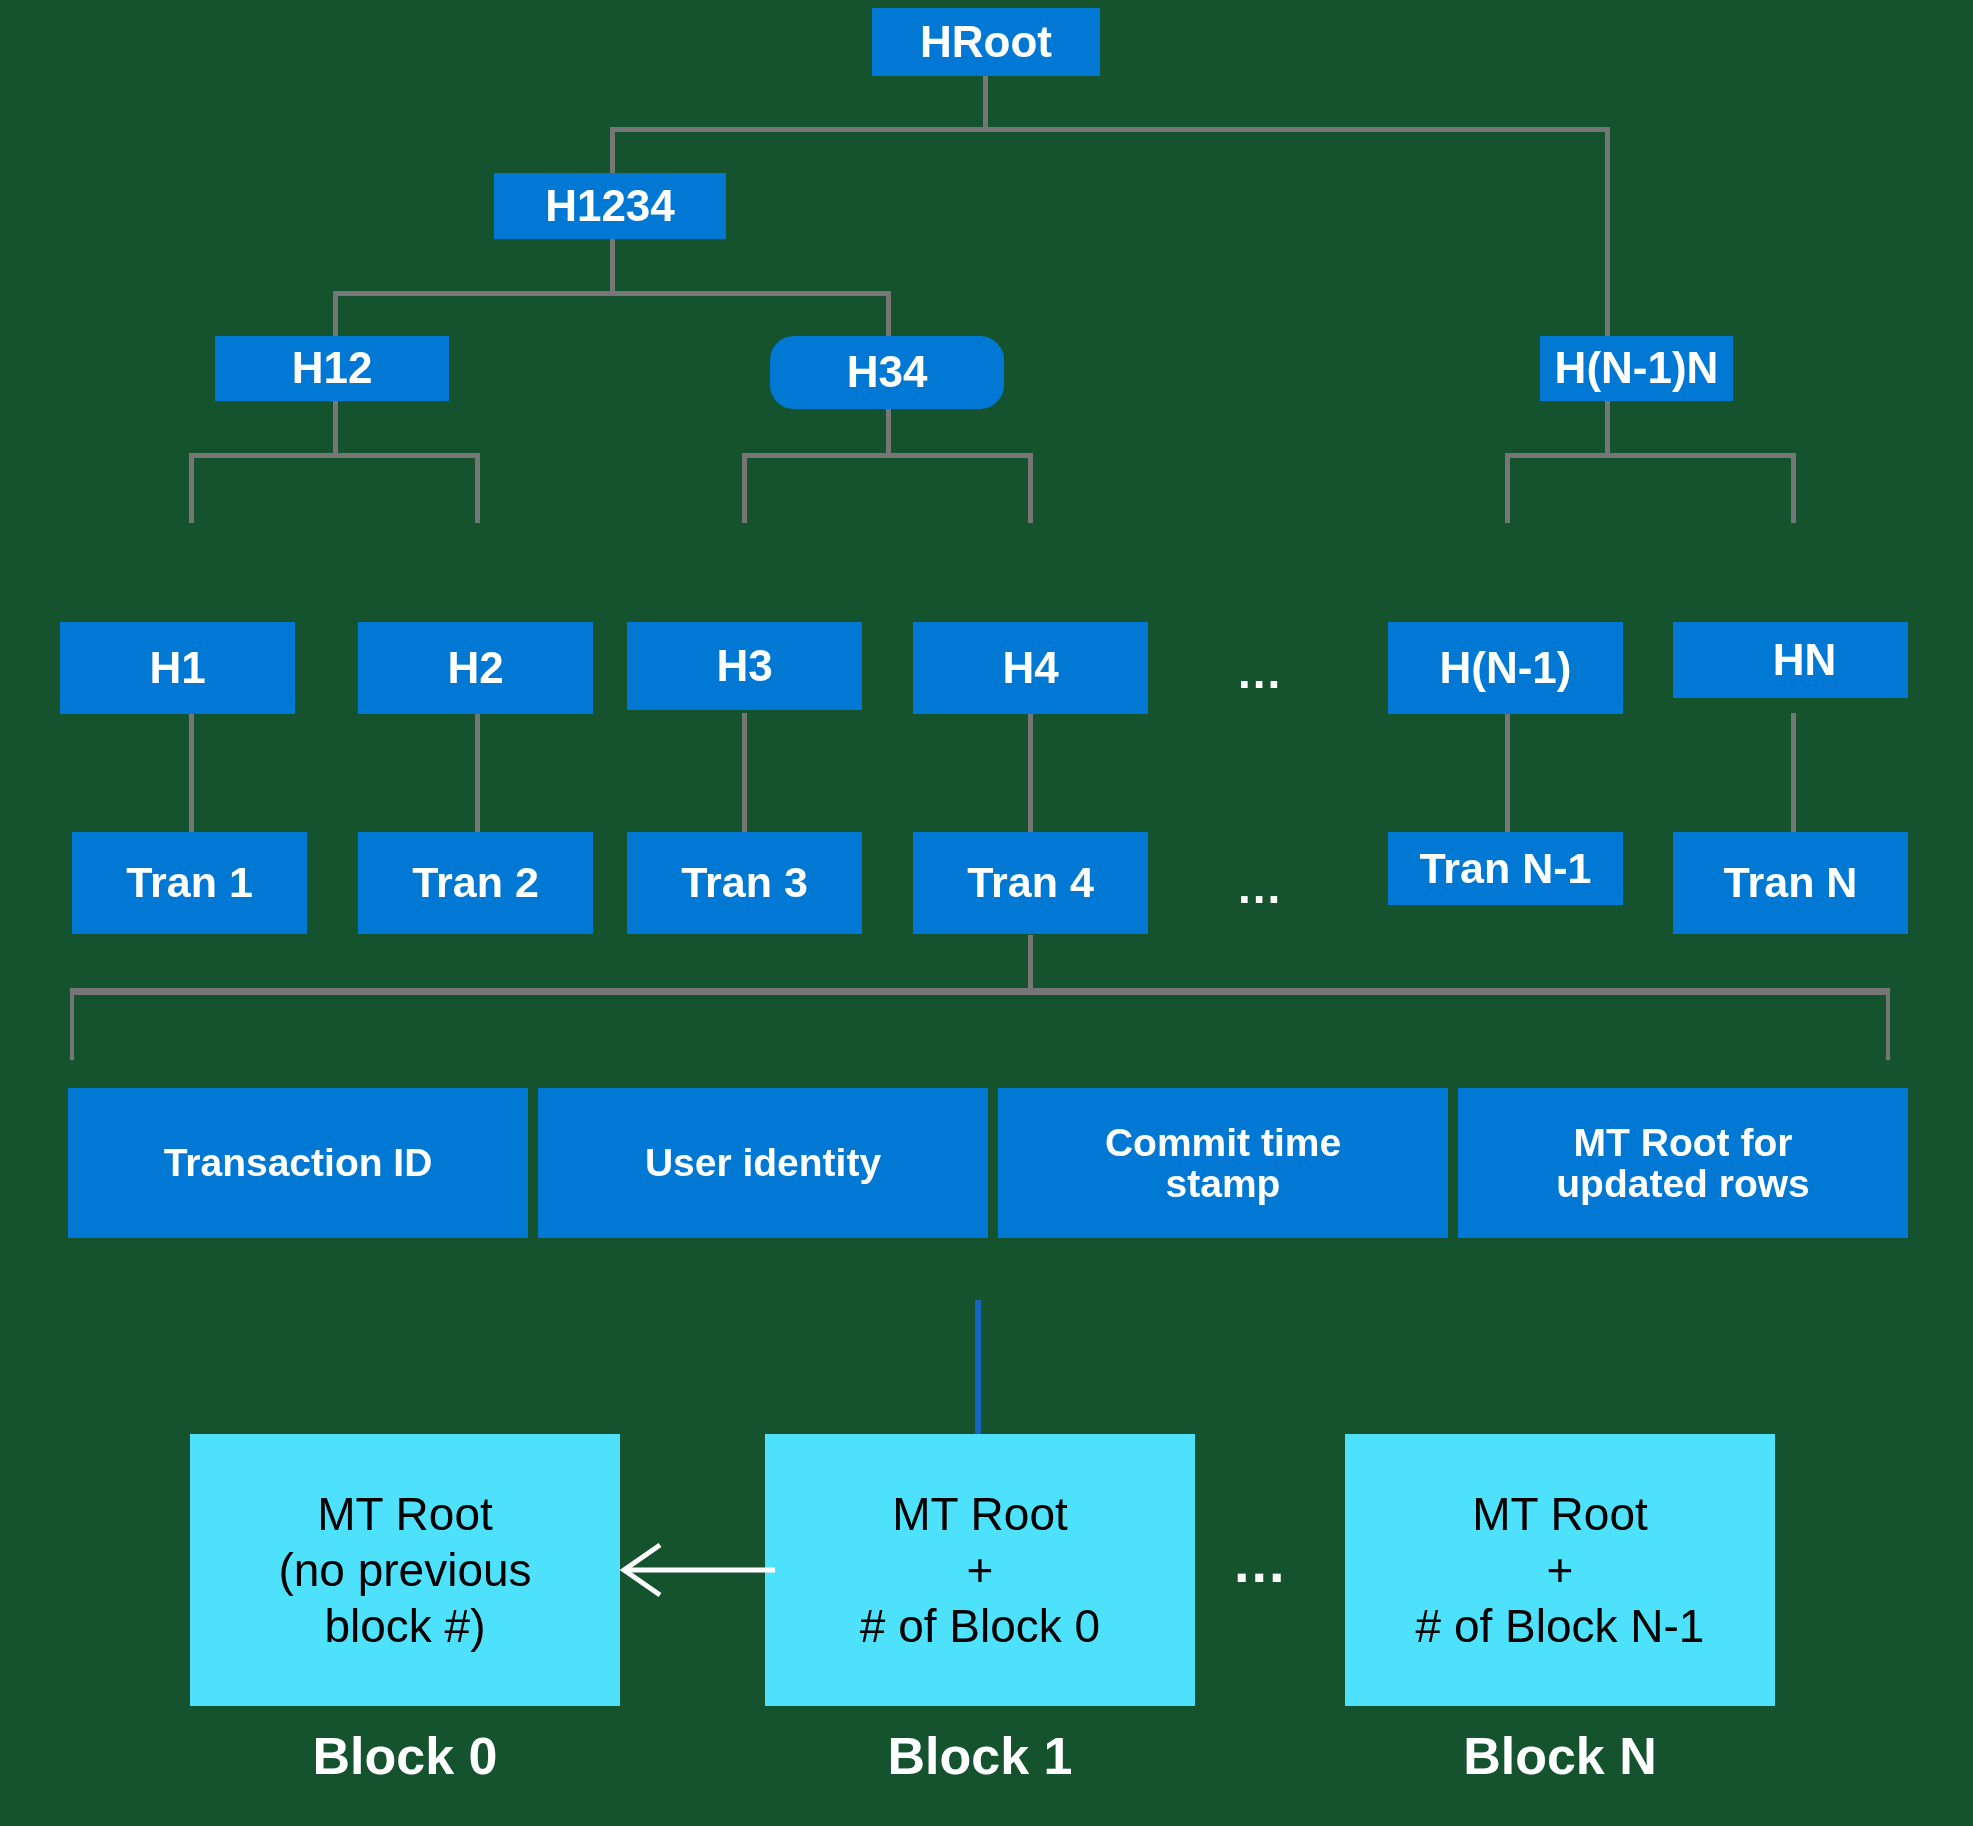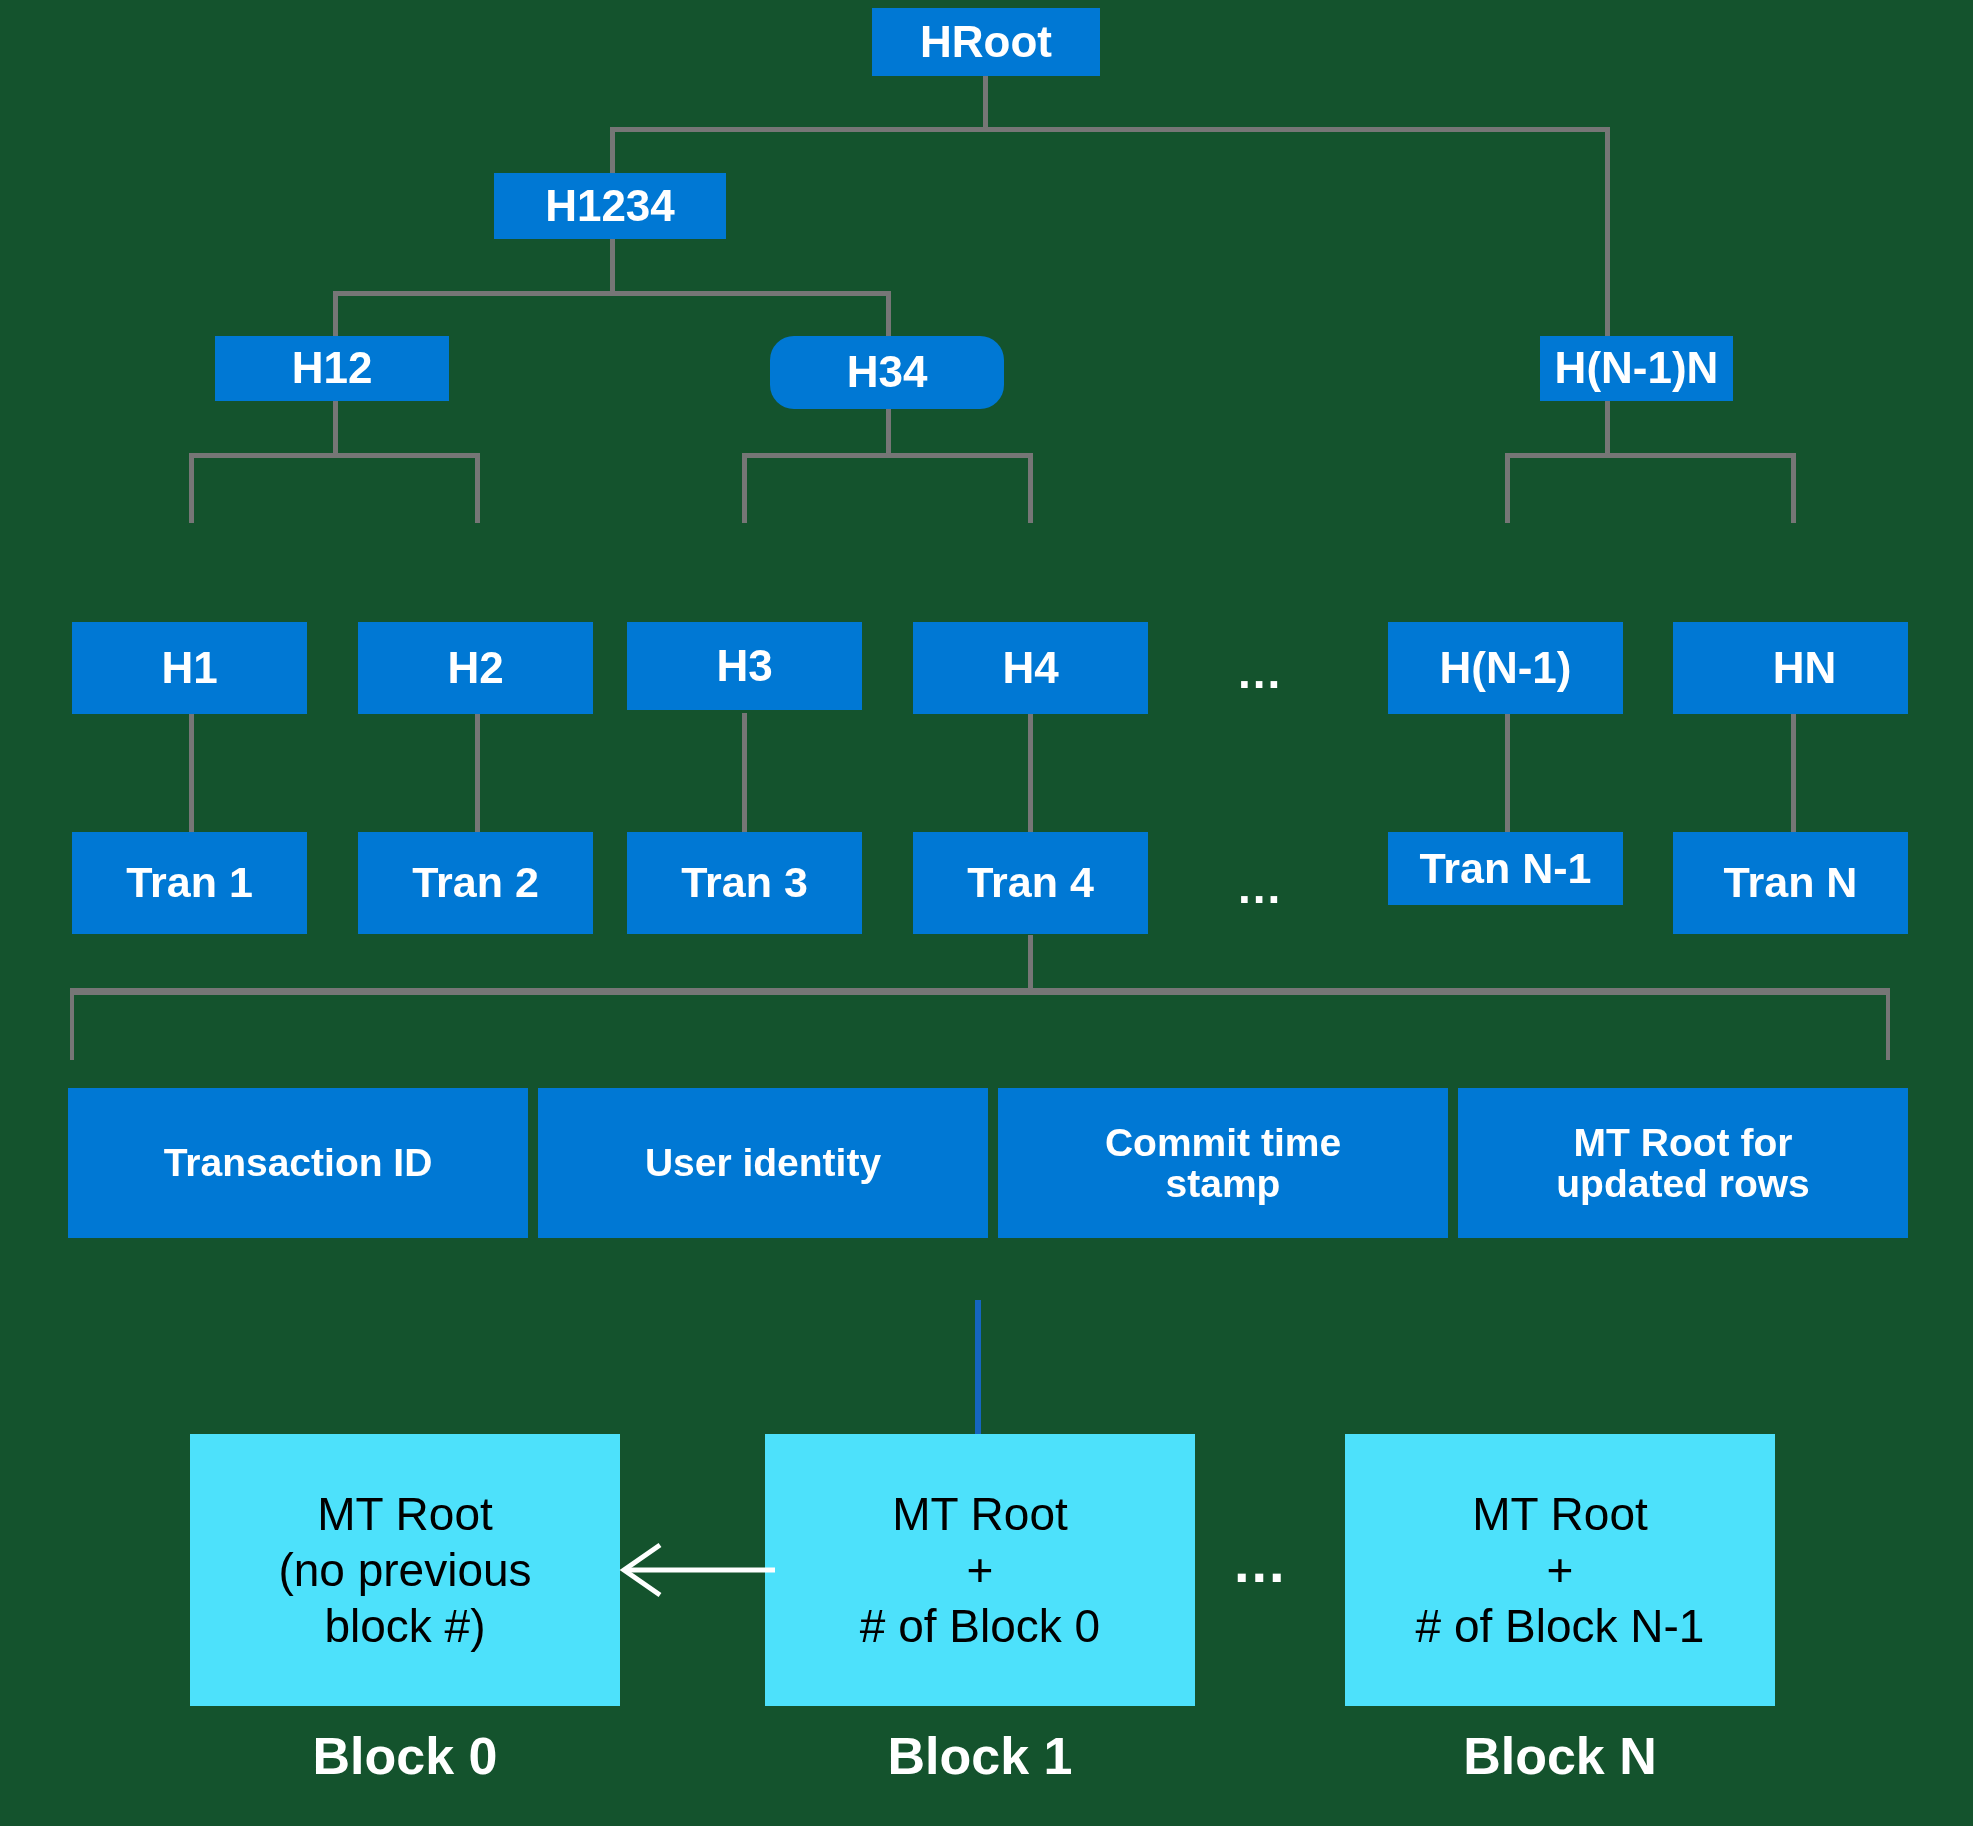--- a/index.html
+++ b/index.html
@@ -143,36 +143,36 @@
   <div class="node hnode" style="left:215px; top:336px; width:234px; height:65px;">
     <span>H12</span>
   </div>
   <div class="node hnode" style="left:770px; top:336px; width:234px; height:73px;border-radius:24px;">
     <span>H34</span>
   </div>
   <div class="node hnode" style="left:1540px; top:336px; width:193px; height:65px;">
     <span>H(N-1)N</span>
   </div>
 
-  <div class="node hnode" style="left:72px; top:622px; width:235px; height:92px;">
+  <div class="node hnode" style="left:60px; top:622px; width:235px; height:92px;">
     <span>H1</span>
   </div>
   <div class="node hnode" style="left:358px; top:622px; width:235px; height:92px;">
     <span>H2</span>
   </div>
   <div class="node hnode" style="left:627px; top:622px; width:235px; height:88px;">
     <span>H3</span>
   </div>
   <div class="node hnode" style="left:913px; top:622px; width:235px; height:92px;">
     <span>H4</span>
   </div>
   <div class="node hnode" style="left:1388px; top:622px; width:235px; height:92px;">
     <span>H(N-1)</span>
   </div>
-  <div class="node hnode" style="left:1673px; top:622px; width:235px; height:92px;padding-left:28px;">
+  <div class="node hnode" style="left:1673px; top:622px; width:235px; height:76px;padding-left:28px;">
     <span>HN</span>
   </div>
 
   <div class="ell" style="left:1238px; top:645px;">...</div>
 
   <div class="node trannode" style="left:72px; top:832px; width:235px; height:102px;">
     <span>Tran 1</span>
   </div>
   <div class="node trannode" style="left:358px; top:832px; width:235px; height:102px;">
     <span>Tran 2</span>

